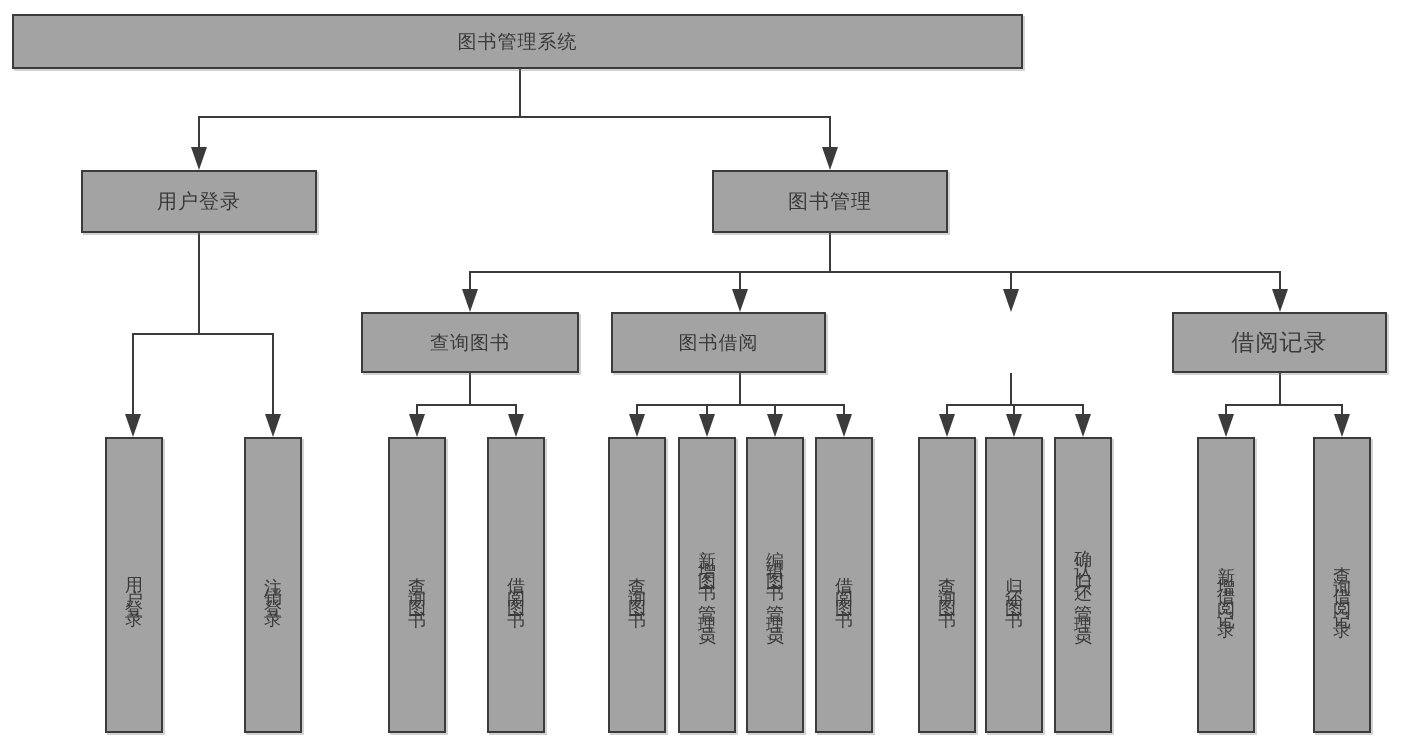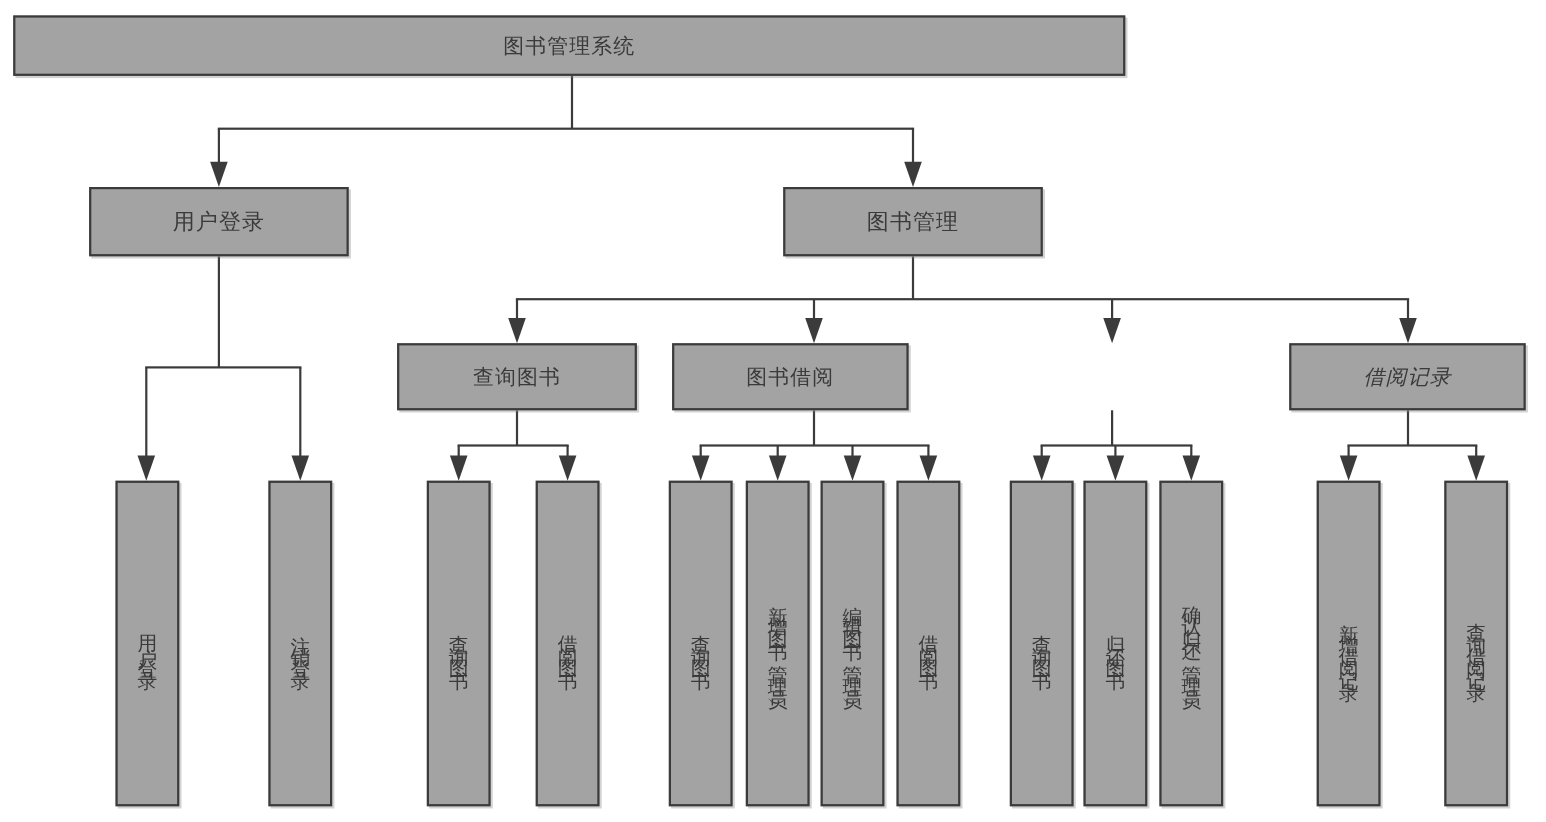--- a/index.html
+++ b/index.html
@@ -74,21 +74,21 @@
   <div class="vline" style="left:1279px;top:272px;height:19px;"></div>
   <div class="arrow" style="left:1272px;top:289px;"></div>
 
   <div class="box" style="left:361px;top:312px;width:218px;height:61px;">
     <span class="label-h" style="font-size:19px;">查询图书</span>
   </div>
   <div class="box" style="left:611px;top:312px;width:215px;height:61px;">
     <span class="label-h" style="font-size:19px;">图书借阅</span>
   </div>
   <div class="box" style="left:1172px;top:312px;width:215px;height:61px;">
-    <span class="label-h" style="font-size:19px;font-style:italic;">借阅记录</span>
+    <span class="label-h" style="font-size:23px;">借阅记录</span>
   </div>
 
   <div class="vline" style="left:469px;top:373px;height:32px;"></div>
   <div class="hline" style="left:416px;top:404px;width:101px;"></div>
   <div class="vline" style="left:416px;top:405px;height:11px;"></div>
   <div class="arrow" style="left:409px;top:414px;"></div>
   <div class="vline" style="left:515px;top:405px;height:11px;"></div>
   <div class="arrow" style="left:508px;top:414px;"></div>
 
   <div class="vline" style="left:739px;top:373px;height:32px;"></div>

